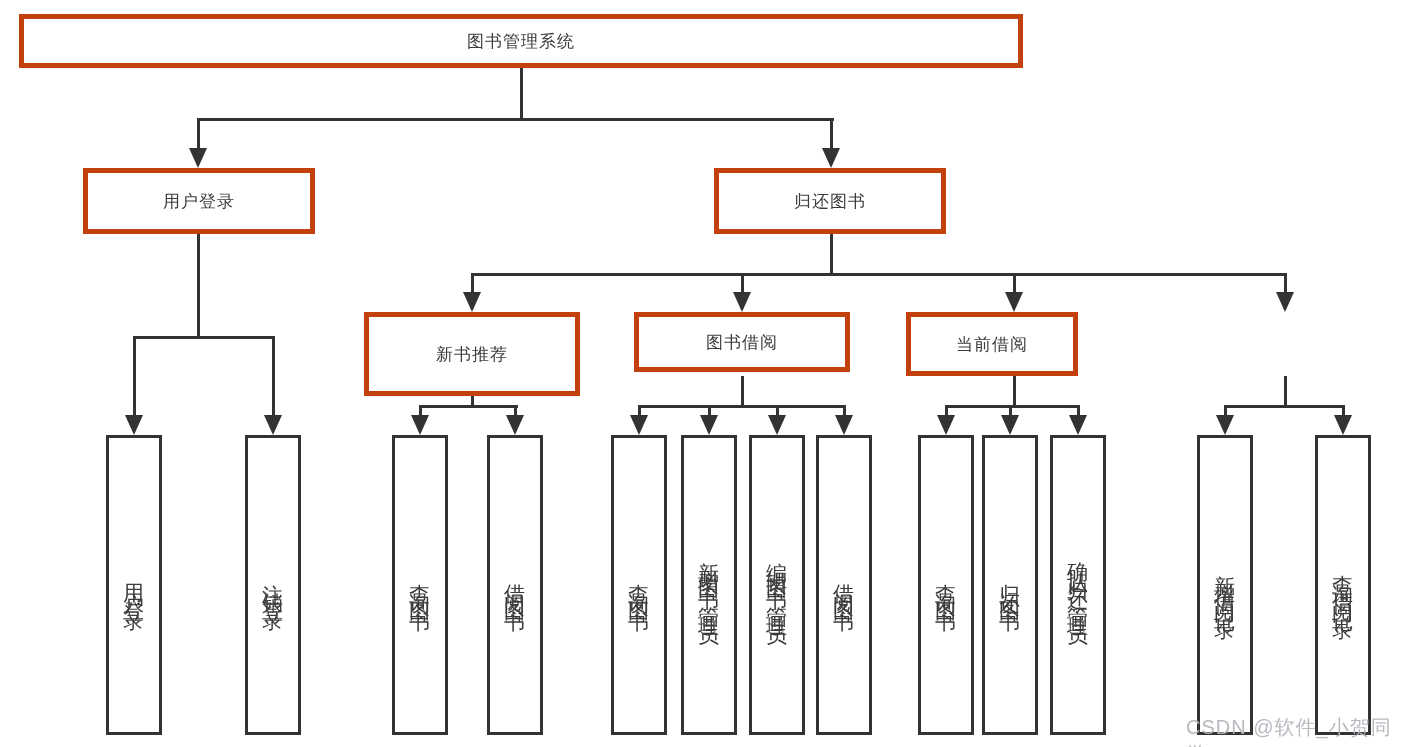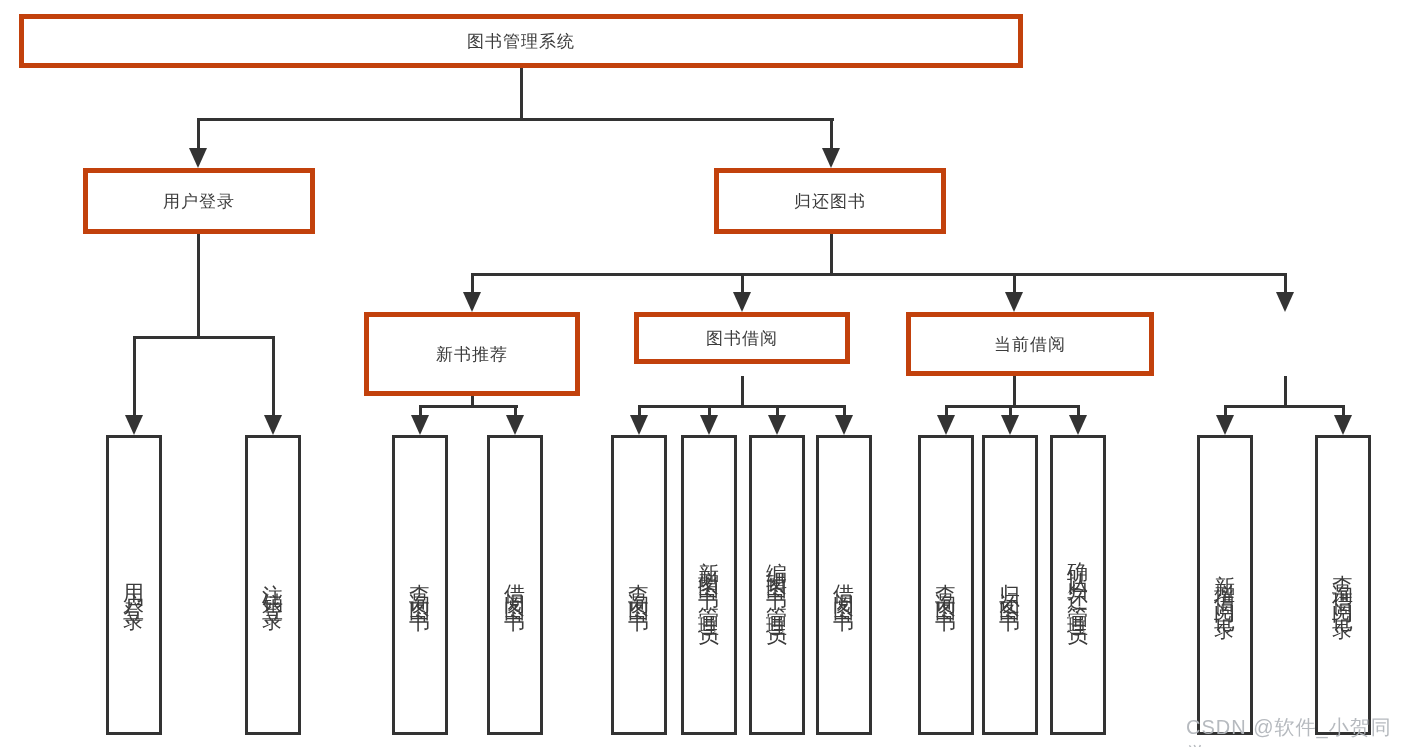--- a/index.html
+++ b/index.html
@@ -105,24 +105,24 @@
   <div class="node" style="left:83px;top:168px;width:232px;height:66px">
     <span>用户登录</span>
   </div>
   <div class="node" style="left:714px;top:168px;width:232px;height:66px">
     <span>归还图书</span>
   </div>
 
   <div class="node" style="left:364px;top:312px;width:216px;height:84px">
     <span>新书推荐</span>
   </div>
-  <div class="node" style="left:634px;top:312px;width:216px;height:52px">
+  <div class="node" style="left:634px;top:312px;width:216px;height:60px">
     <span>图书借阅</span>
   </div>
-  <div class="node" style="left:906px;top:312px;width:248px;height:64px">
+  <div class="node" style="left:906px;top:312px;width:172px;height:64px">
     <span>当前借阅</span>
   </div>
 
   <div class="leaf" style="left:106px;top:435px">
     <span class="vtext">用户登录</span>
   </div>
   <div class="leaf" style="left:245px;top:435px">
     <span class="vtext">注销登录</span>
   </div>
 

